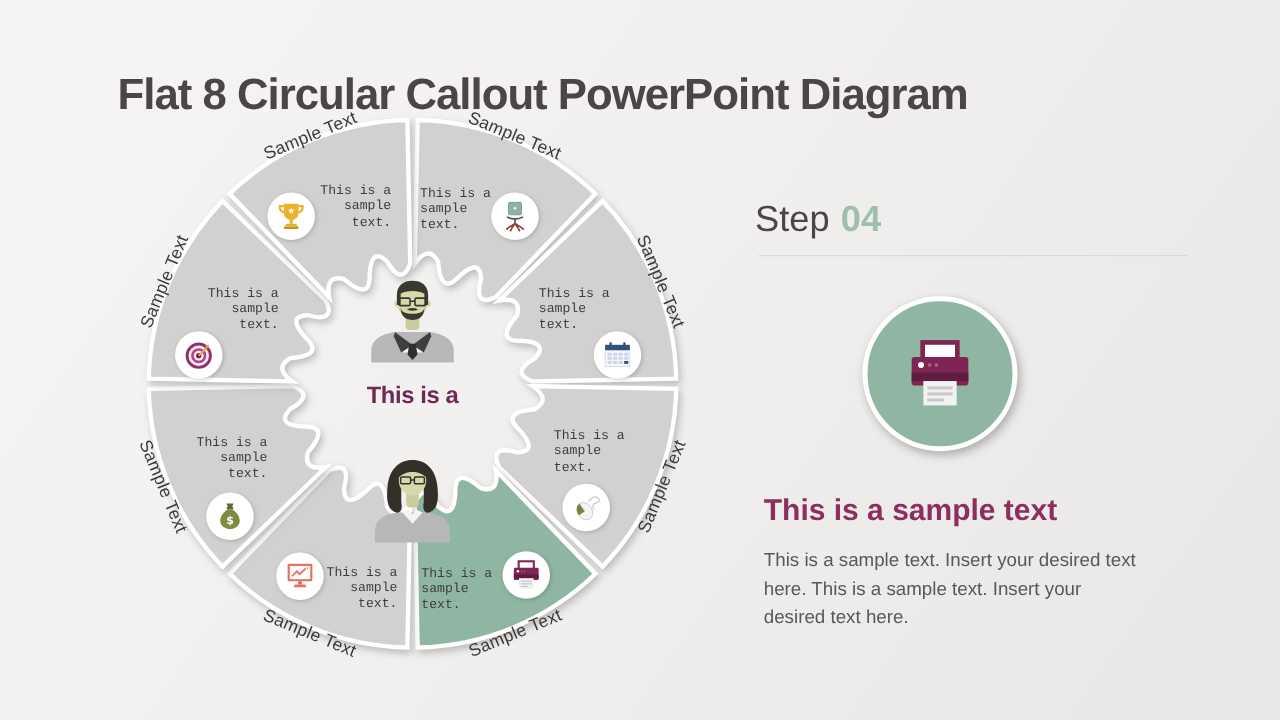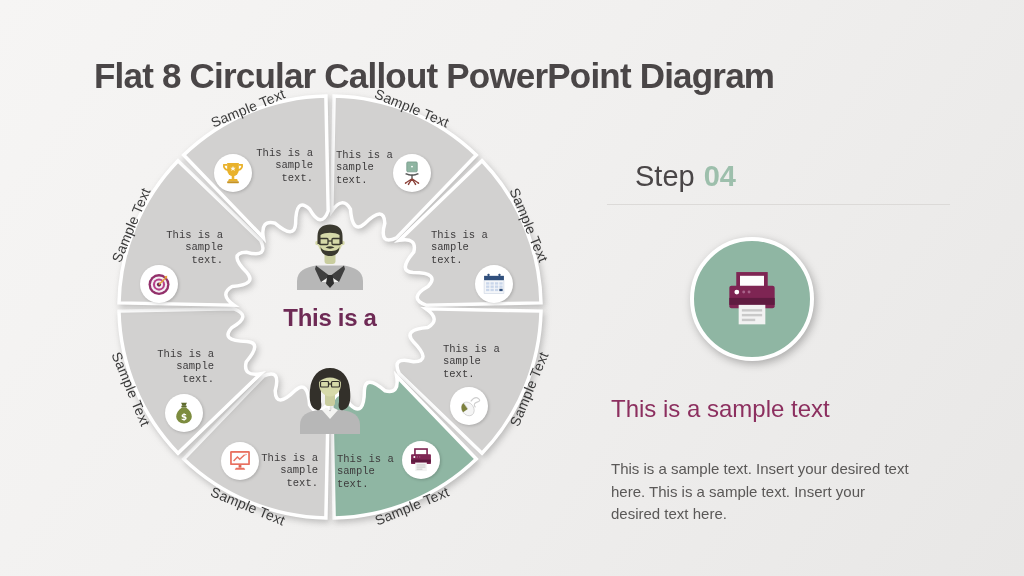--- a/index.html
+++ b/index.html
@@ -26,27 +26,27 @@
   .seg-text.left{text-align:left}
   .seg-text.right{text-align:right}
   .outer-label{
     position:absolute;white-space:nowrap;font-size:14px;letter-spacing:0.2px;
     color:var(--outer-label,#3a3a3a);
   }
   .center-text{
     position:absolute;left:330px;top:317px;transform:translate(-50%,-50%);
     text-align:center;white-space:nowrap;font-weight:bold;
   }
-  .center-text .ct1{font-size:24px;line-height:23px;color:var(--center-line1,#6e2a55);letter-spacing:-0.3px;}
+  .center-text .ct1{font-size:19px;line-height:23px;color:var(--center-line1,#6e2a55);letter-spacing:-0.3px;}
   .center-text .ct2{font-size:21px;line-height:24px;color:var(--center-line2,#ef4f9c);letter-spacing:-0.3px;}
-  .step-title{position:absolute;left:635px;top:160px;font-size:29px;color:var(--step-label,#4a4647);}
+  .step-title{position:absolute;left:604px;top:160px;font-size:29px;color:var(--step-label,#4a4647);}
   .step-title .step-num{margin-left:9px;font-weight:bold;color:var(--step-number,#9dbfac);}
   .panel-divider{position:absolute;left:607px;top:204px;width:343px;height:1px;background:#dcdad8;}
-  .panel-heading{position:absolute;left:611px;top:395px;font-size:24px;color:var(--heading,#8c2f5f);white-space:nowrap;}
-  .panel-body{position:absolute;left:611px;top:438px;width:302px;font-size:15px;line-height:1.5;color:var(--body-text,#5a5857);margin-top:20px;}
+  .panel-heading{position:absolute;left:611px;top:395px;font-size:24px;color:var(--heading,#8c2f5f);white-space:nowrap;font-weight:bold;}
+  .panel-body{position:absolute;left:611px;top:438px;width:302px;font-size:15px;line-height:1.5;color:var(--body-text,#5a5857);}
 </style>
 </head>
 <body>
 
 <h1 class="slide-title">Flat 8 Circular Callout PowerPoint Diagram</h1>
 
 <svg id="diagram-svg" width="1024" height="576" viewBox="0 0 1024 576">
   <defs>
     <symbol id="sym-trophy" viewBox="0 0 24 24">
       <path d="M7 3.5h10v6.2a5 5 0 0 1-10 0z" fill="#e9b22c"></path>

